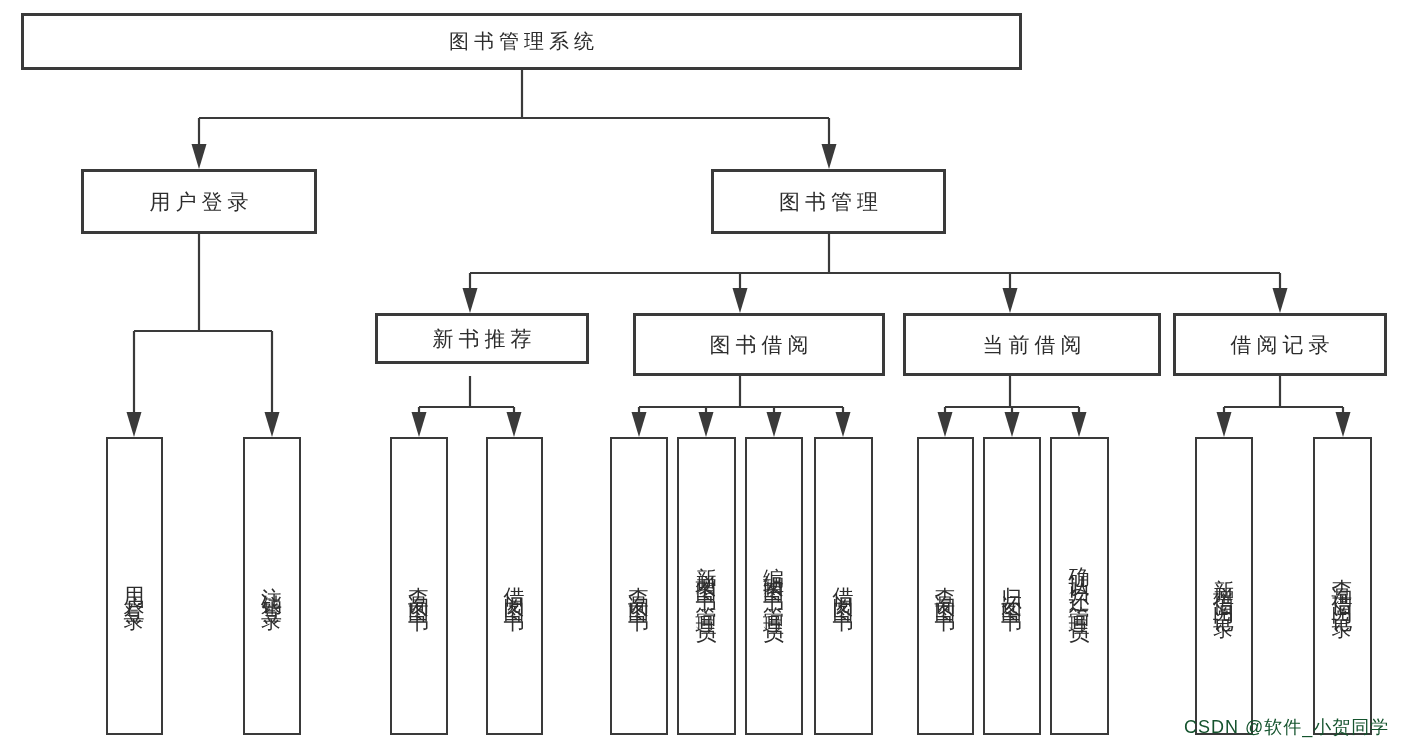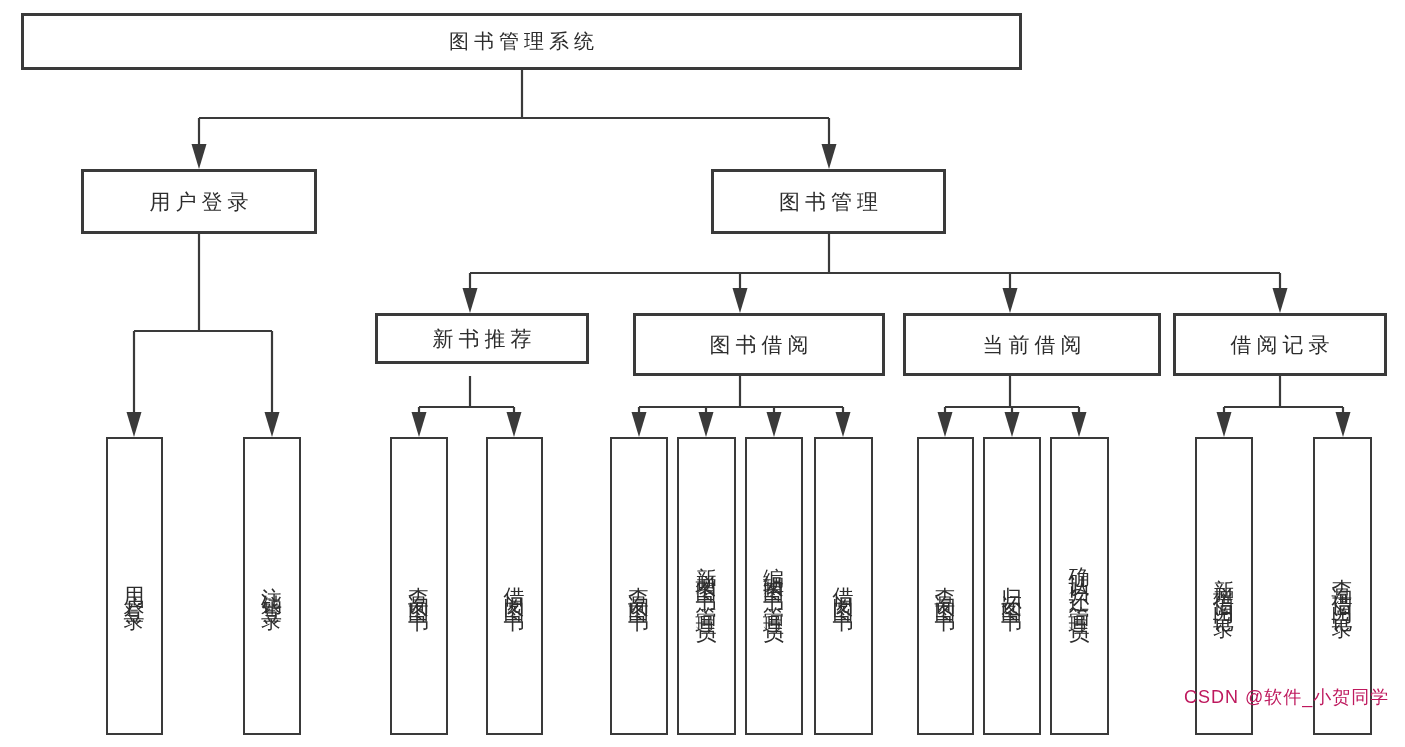--- a/index.html
+++ b/index.html
@@ -46,24 +46,24 @@
     writing-mode: vertical-rl;
     text-orientation: mixed;
     font-size: 21px;
     letter-spacing: 8px;
     line-height: 1;
     white-space: nowrap;
   }
   .watermark {
     position: absolute;
     left: 1184px;
-    top: 685px;
+    top: 715px;
     font-size: 18px;
     letter-spacing: 1px;
-    color: #be185d;
+    color: #14532d;
     z-index: 5;
     white-space: nowrap;
   }
 </style>
 </head>
 <body>
 
 <div id="canvas">
 
   <svg id="connectors" viewBox="0 0 1405 747" xmlns="http://www.w3.org/2000/svg">

